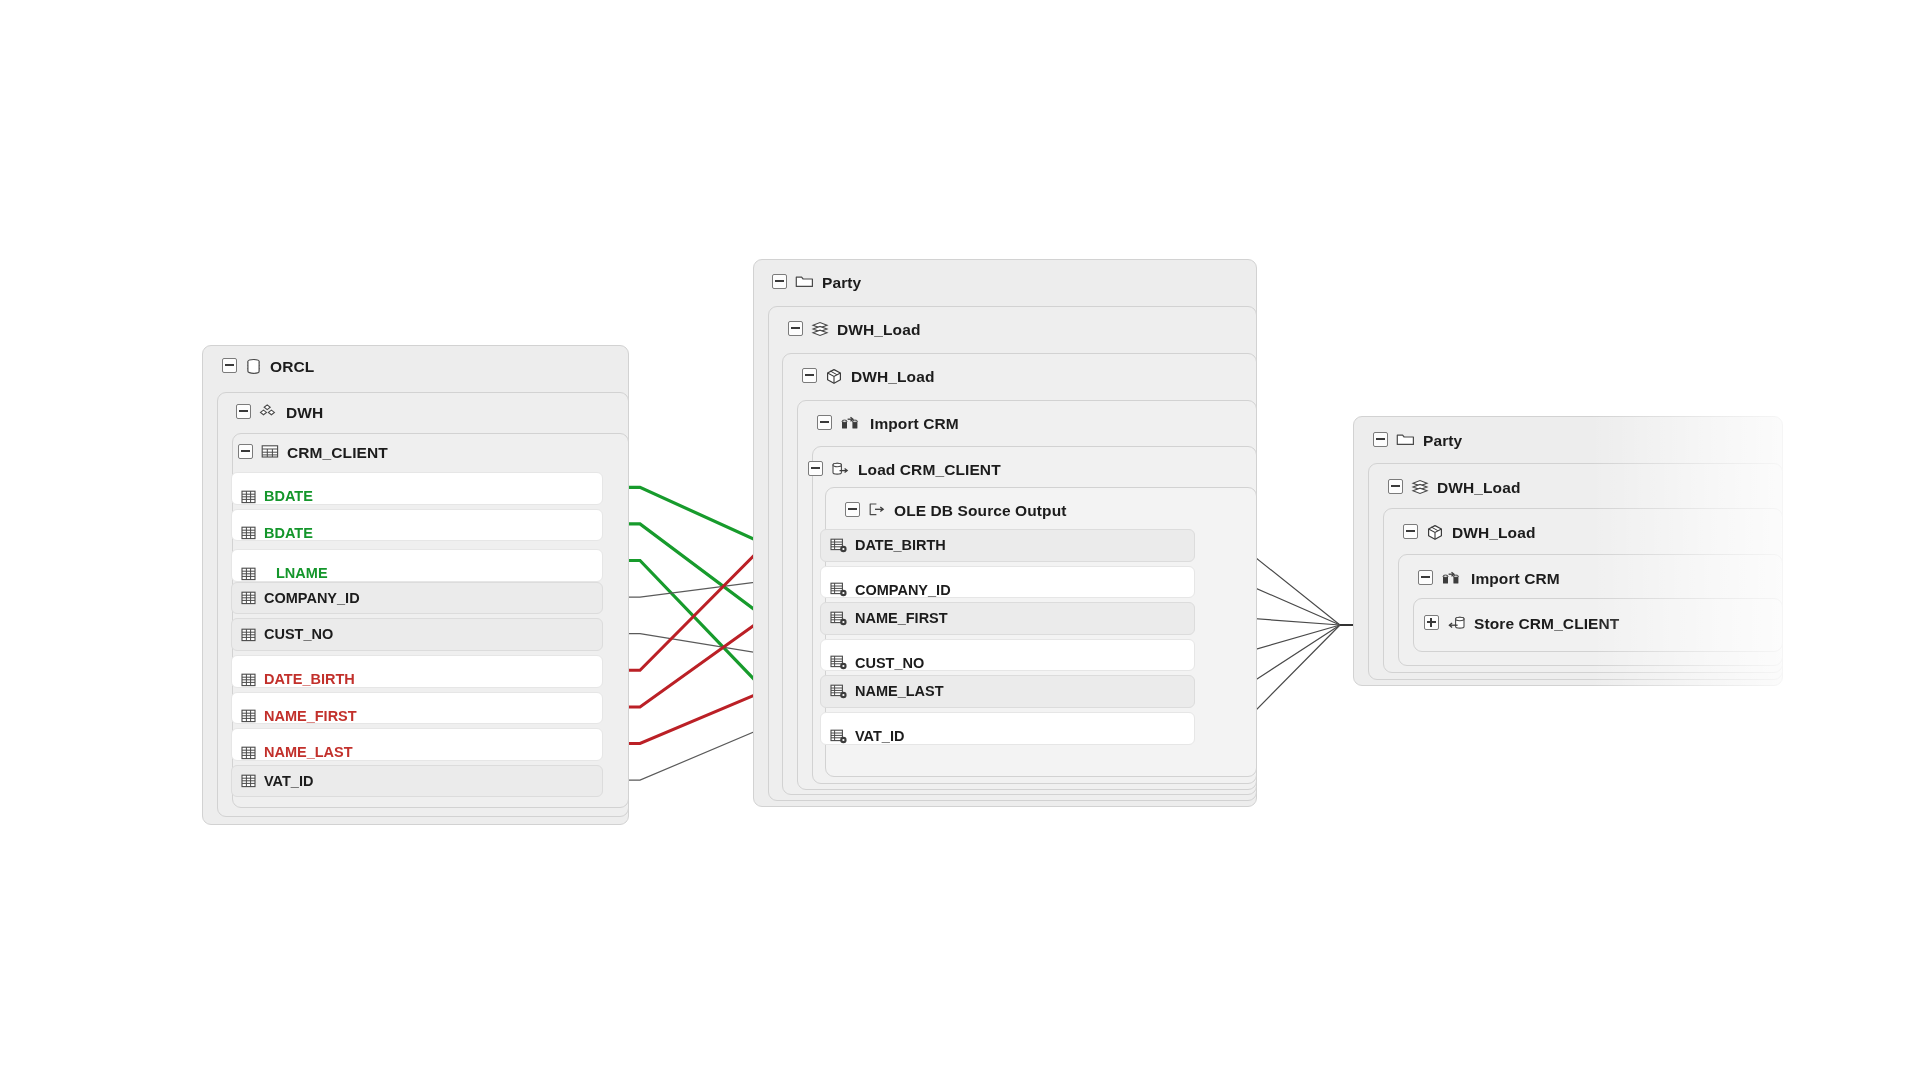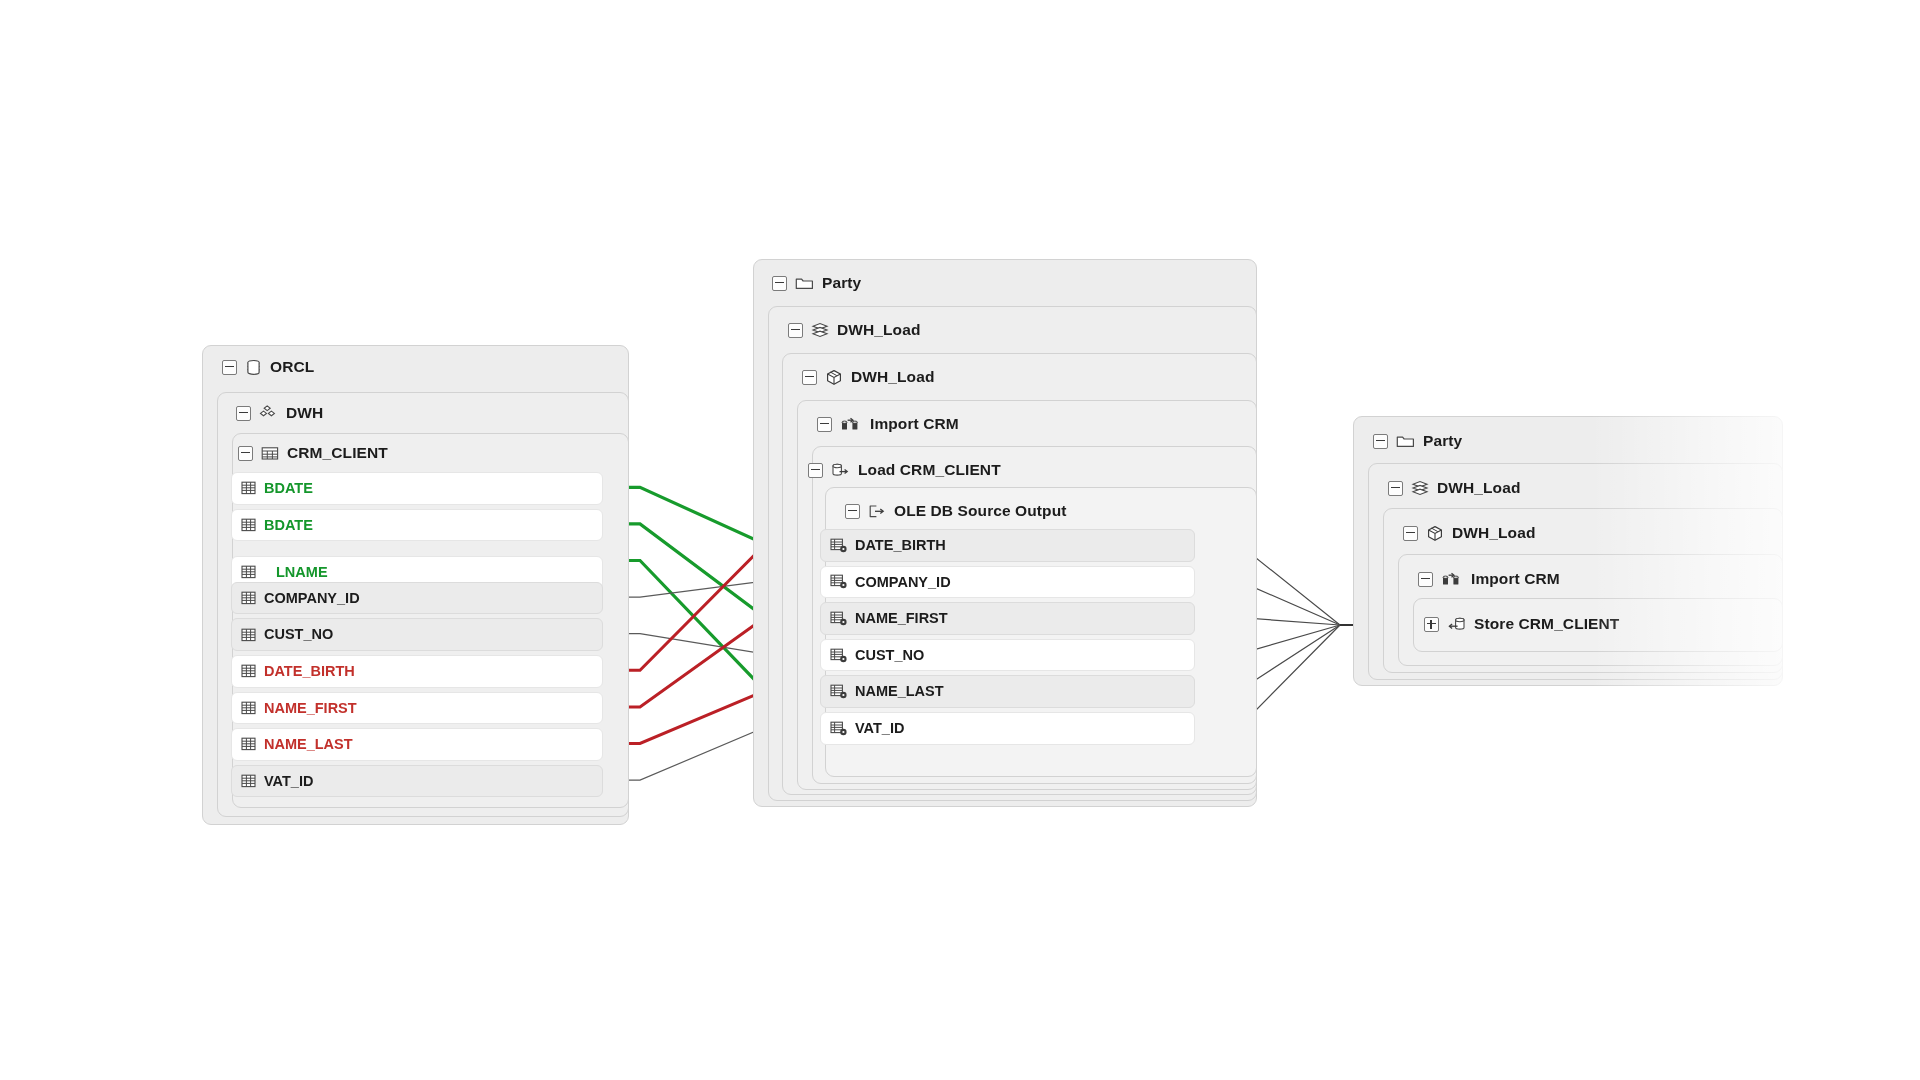--- a/index.html
+++ b/index.html
@@ -19,21 +19,21 @@
     box-sizing:border-box;
   }
   .frame.lvl0{background:#ededed;}
   .frame.lvl1{background:#eeeeee;}
   .frame.lvl2{background:#efefef;}
   .frame.lvl3{background:#f0f0f0;}
   .frame.lvl4{background:#f1f1f1;}
 
   .hdr{
     position:absolute;
-    display:flex;align-items:center;gap:8px;
+    display:flex;align-items:flex-start;gap:8px;
     white-space:nowrap;
     font-size:15.5px;font-weight:bold;color:#1c1c1c;
     letter-spacing:0.1px;
   }
 
   
   .exp{
     width:13px;height:13px;flex:0 0 13px;
     border:1px solid #7b7b7b;border-radius:2px;
     background:#fdfdfd;position:relative;
@@ -54,21 +54,21 @@
   .row{
     position:absolute;left:0;
     box-sizing:border-box;
     border:1px solid #dcdcdc;
     border-radius:6px;
     display:flex;align-items:center;gap:7px;
     padding-left:9px;
     font-size:14.5px;font-weight:bold;
     white-space:nowrap;
   }
-  .row.odd{background:#ffffff;border-color:#e6e6e6;}
+  .row.odd{background:#ffffff;border-color:#e6e6e6;align-items:flex-end;}
   .row.even{background:#ebebeb;border-color:#dcdcdc;}
   .row .lbl{line-height:1;}
   .c-green{color:#14962b;}
   .c-red{color:#c2302b;}
   .c-dark{color:#1c1c1c;}
 
   svg.links{position:absolute;left:0;top:0;width:1920px;height:1080px;pointer-events:none;}
 
   
   #fade{
@@ -181,21 +181,21 @@
             <rect x="1" y="1.2" width="13" height="11.4" fill="#fff" stroke="#4a4a4a" stroke-width="1.1"></rect>
             <line x1="1" y1="4.2" x2="14" y2="4.2" stroke="#4a4a4a" stroke-width="1"></line>
             <line x1="1" y1="6.8" x2="14" y2="6.8" stroke="#4a4a4a" stroke-width="1"></line>
             <line x1="1" y1="9.4" x2="14" y2="9.4" stroke="#4a4a4a" stroke-width="1"></line>
             <line x1="5.4" y1="1.2" x2="5.4" y2="12.6" stroke="#4a4a4a" stroke-width="1"></line>
             <line x1="9.6" y1="1.2" x2="9.6" y2="12.6" stroke="#4a4a4a" stroke-width="1"></line>
           </svg>
         </span>
         <span class="lbl c-green">BDATE</span>
       </div>
-      <div class="row odd" style="top: 84px; width: 372px; height: 32.6px; gap: 19px;">
+      <div class="row odd" style="top: 77px; width: 372px; height: 32.6px; gap: 19px;">
         <span class="ico">
           <svg width="16" height="14" viewBox="0 0 16 14">
             <rect x="1" y="1.2" width="13" height="11.4" fill="#fff" stroke="#4a4a4a" stroke-width="1.1"></rect>
             <line x1="1" y1="4.2" x2="14" y2="4.2" stroke="#4a4a4a" stroke-width="1"></line>
             <line x1="1" y1="6.8" x2="14" y2="6.8" stroke="#4a4a4a" stroke-width="1"></line>
             <line x1="1" y1="9.4" x2="14" y2="9.4" stroke="#4a4a4a" stroke-width="1"></line>
             <line x1="5.4" y1="1.2" x2="5.4" y2="12.6" stroke="#4a4a4a" stroke-width="1"></line>
             <line x1="9.6" y1="1.2" x2="9.6" y2="12.6" stroke="#4a4a4a" stroke-width="1"></line>
           </svg>
         </span>

